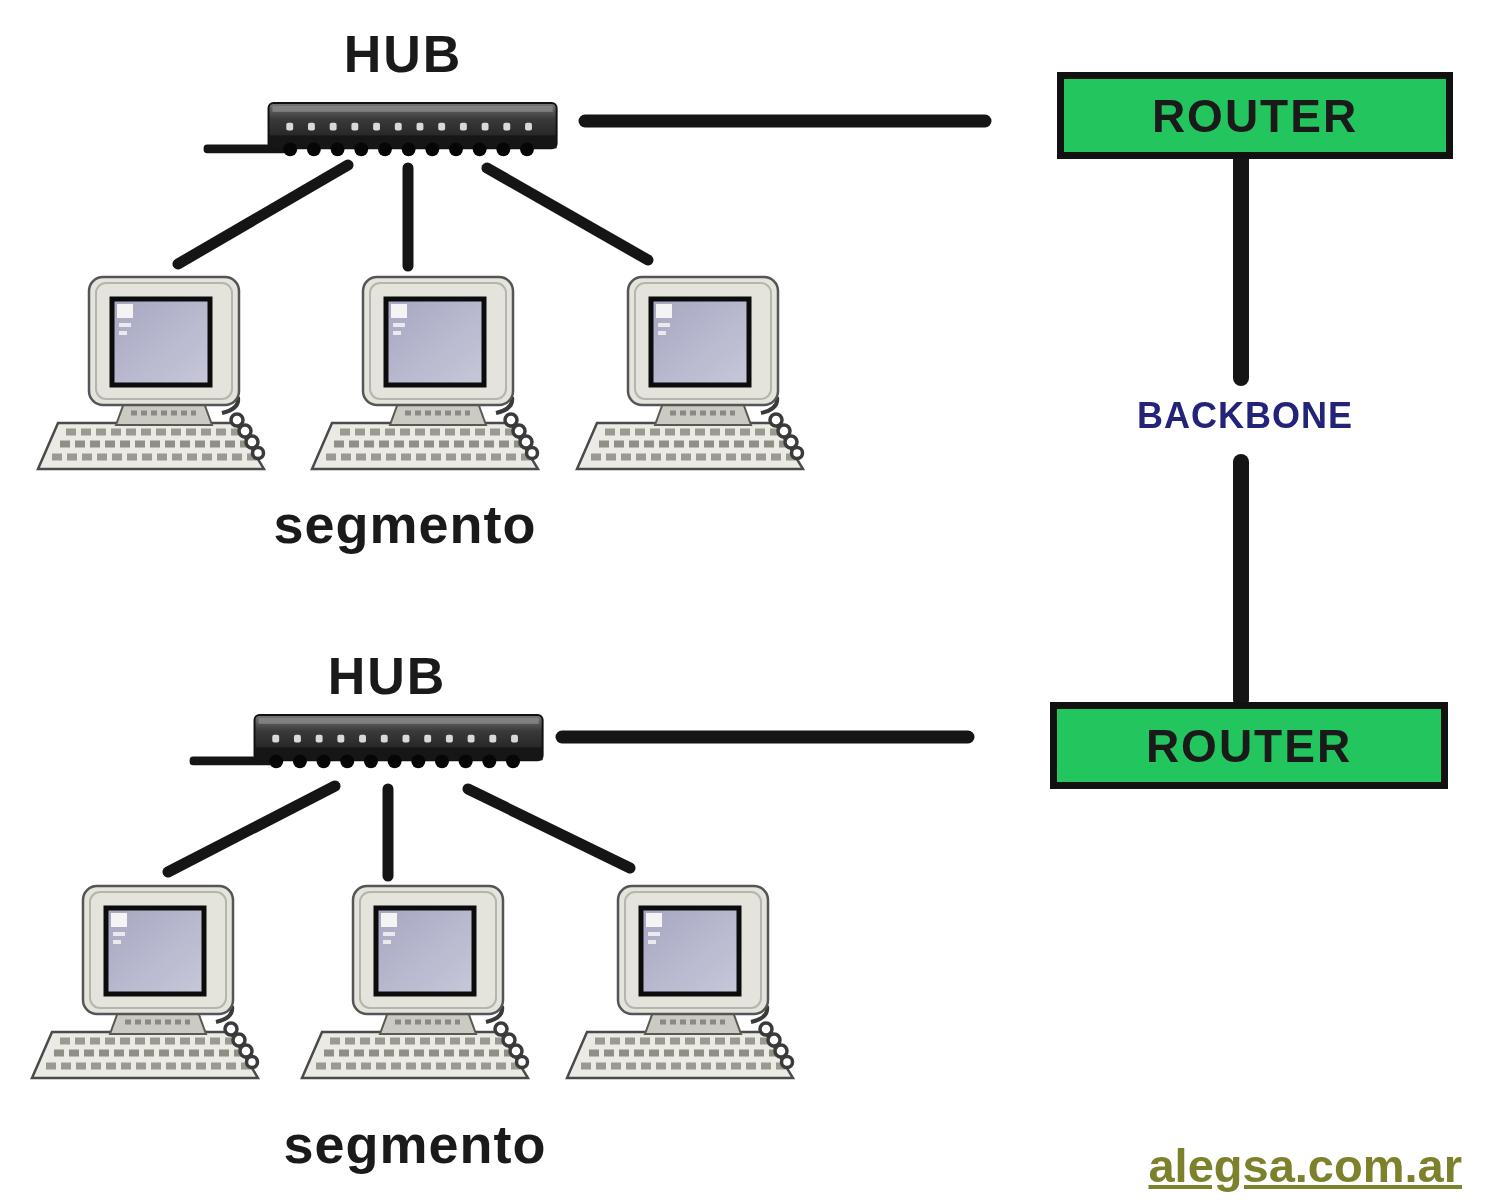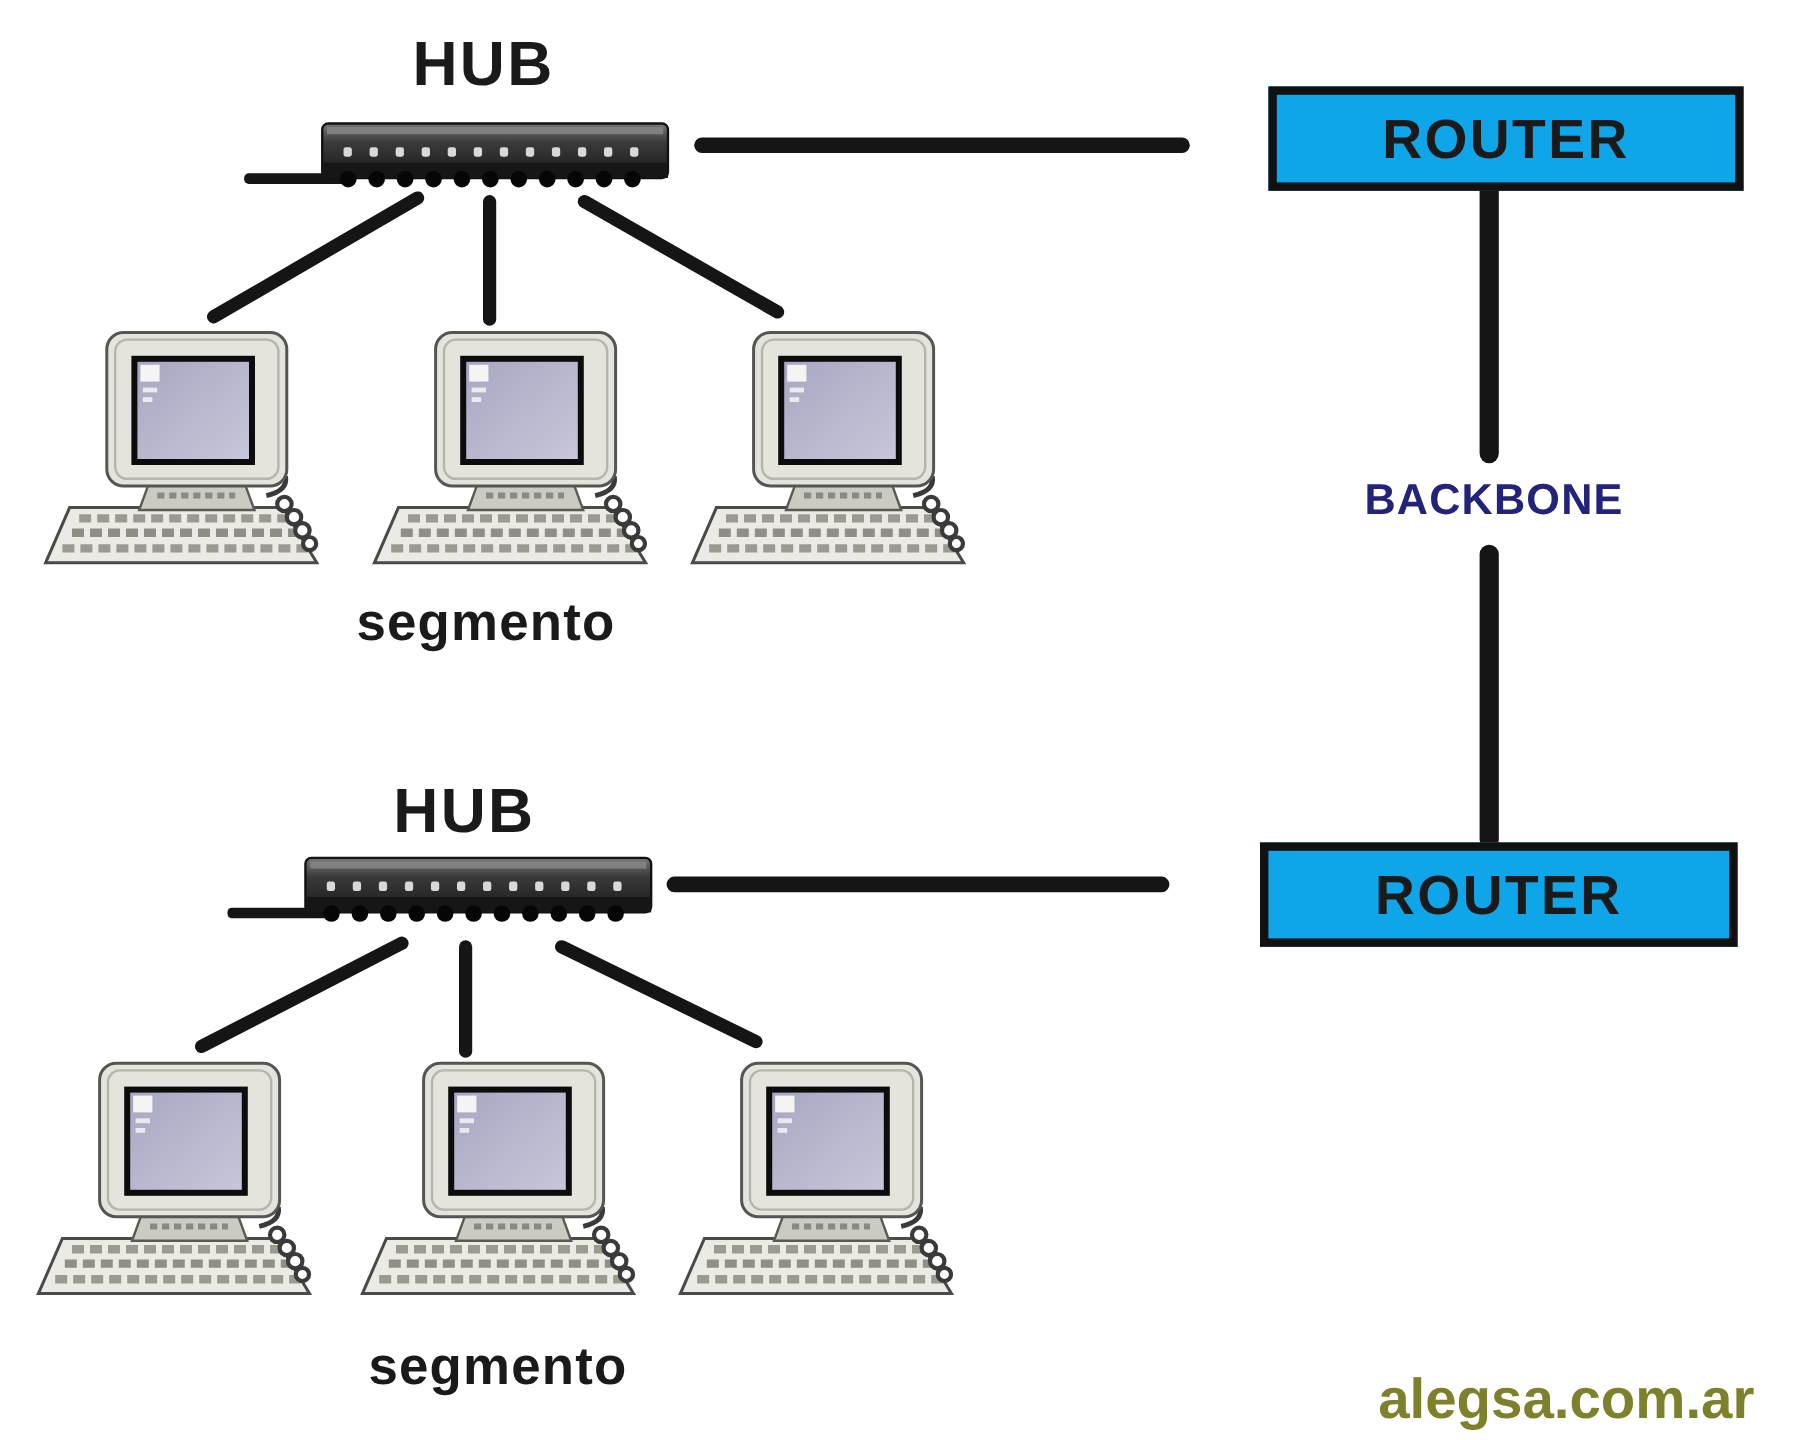--- a/index.html
+++ b/index.html
@@ -5,30 +5,30 @@
   html,body{margin:0;padding:0;background:#ffffff;}
   .stage{
     position:relative;width:1501px;height:1200px;background:#ffffff;
     font-family:"Liberation Sans", sans-serif;overflow:hidden;
   }
   .lbl{
     position:absolute;font-weight:bold;color:#1a1a1a;text-align:center;
     white-space:nowrap;line-height:1;
   }
   .hub-label{font-size:52px;letter-spacing:2px;}
-  .segment-label{font-size:44px;letter-spacing:1px;}
+  .segment-label{font-size:54px;letter-spacing:1px;}
   .router-box{
-    position:absolute;background:#0ea5e9;border:7px solid #111111;
+    position:absolute;background:#22c55e;border:7px solid #111111;
     display:flex;align-items:center;justify-content:center;box-sizing:border-box;
   }
   .router-box span{font-weight:bold;font-size:46px;letter-spacing:2px;color:#1a1a1a;}
   .backbone-label{font-size:36px;color:#23237a;letter-spacing:1px;}
   .watermark{
     position:absolute;font-weight:bold;font-size:47px;color:#7e812c;
-    text-align:left;white-space:nowrap;letter-spacing:0px;
+    text-align:left;white-space:nowrap;letter-spacing:0px;text-decoration:underline;
   }
   svg.overlay{position:absolute;left:0;top:0;pointer-events:none;}
   .dev{position:absolute;}
 </style>
 </head>
 <body>
 
 <div class="stage">
 
   <svg width="0" height="0" style="position:absolute" aria-hidden="true">

